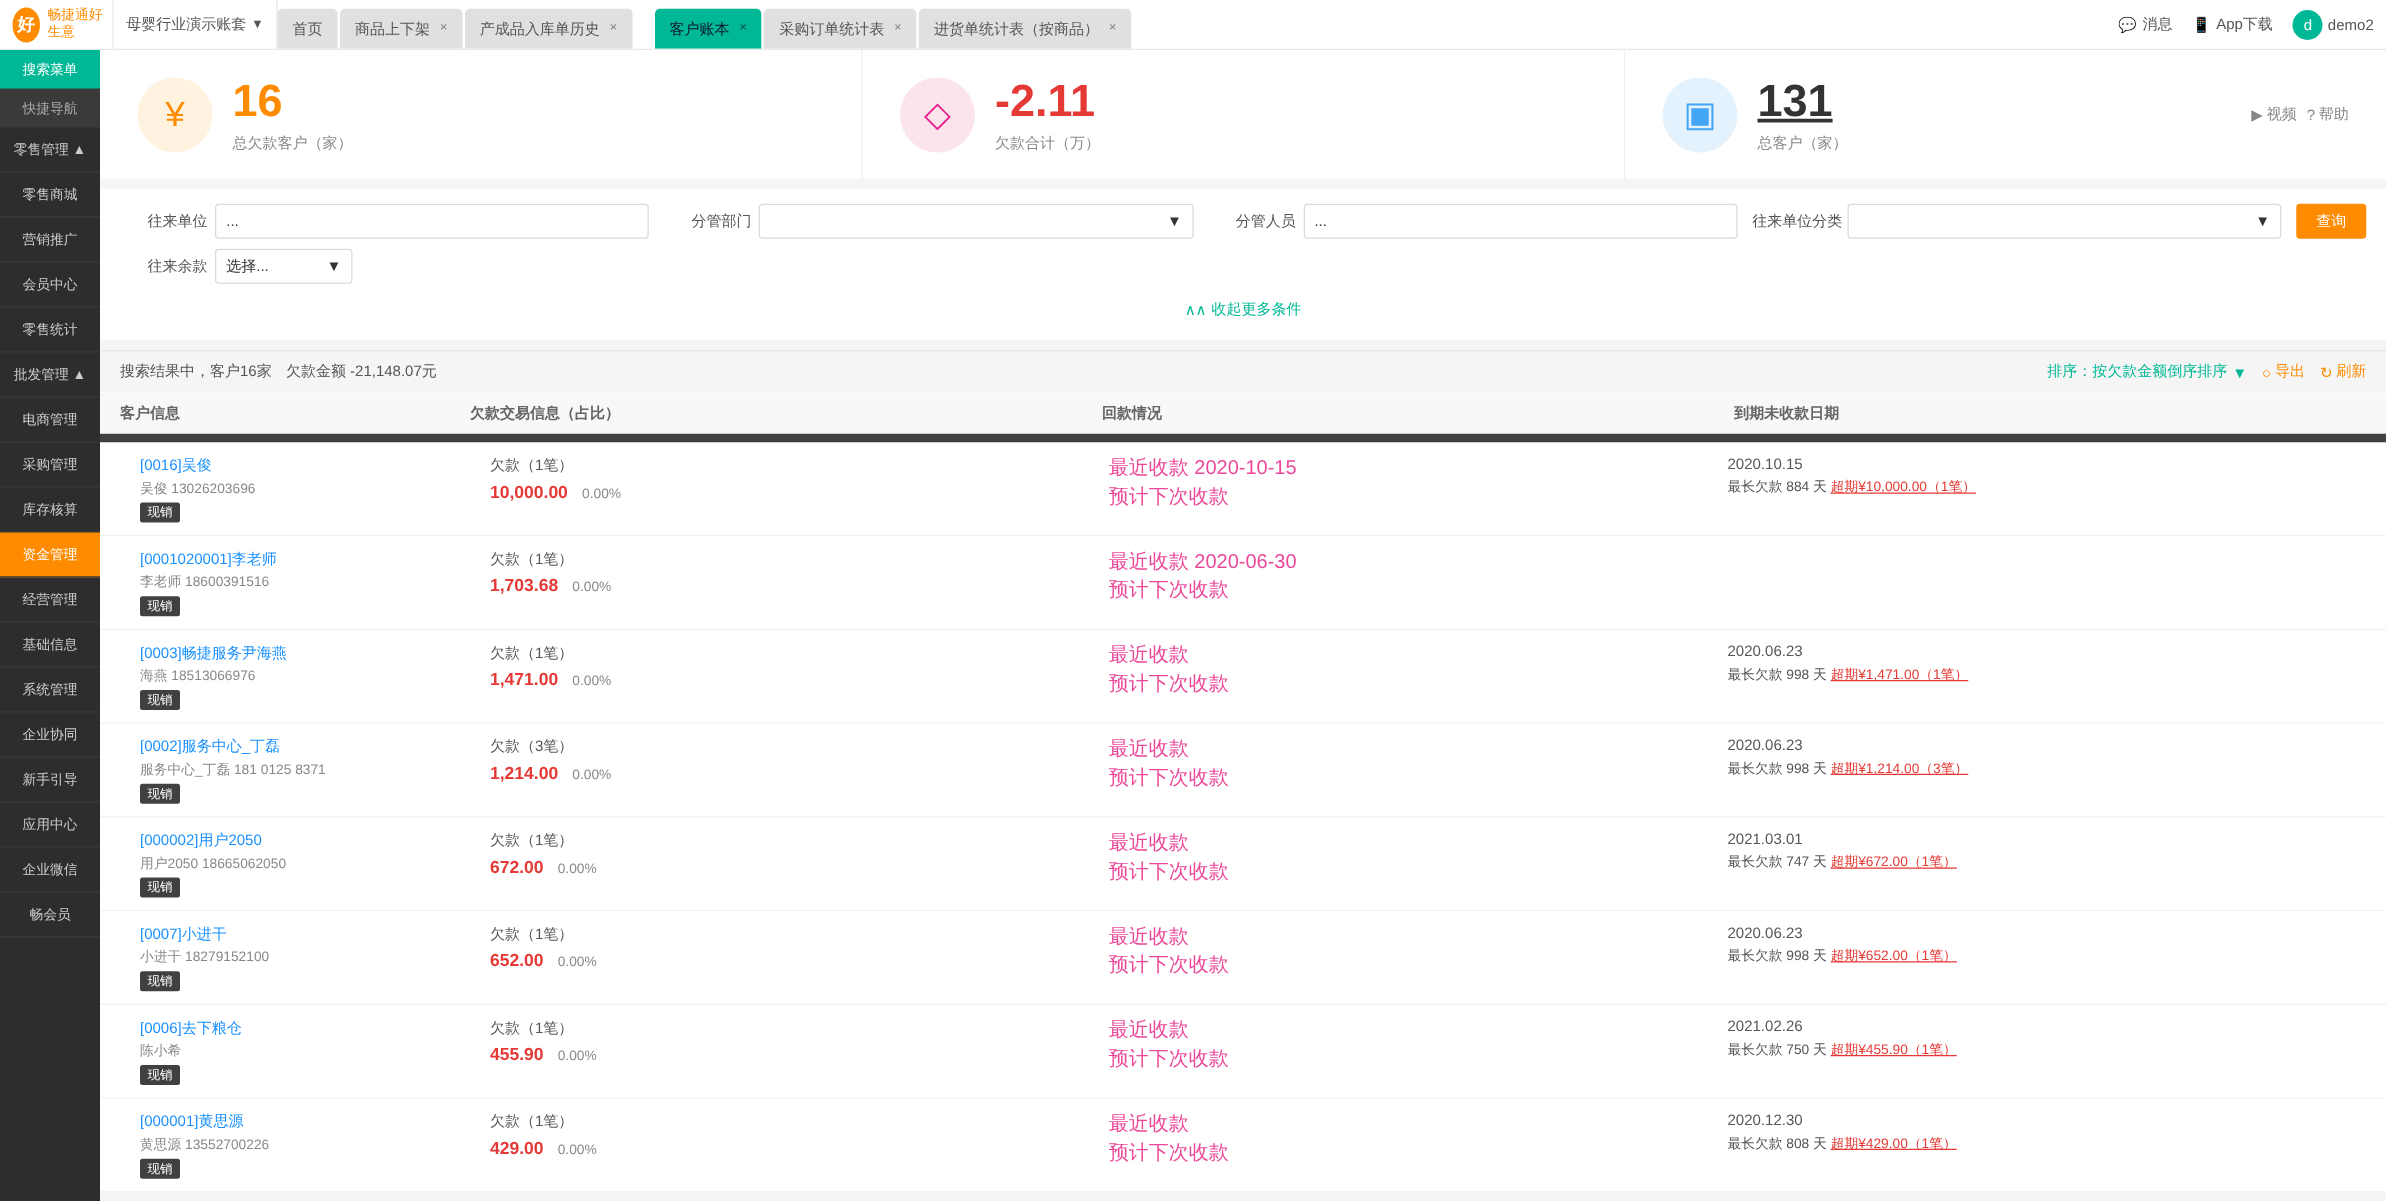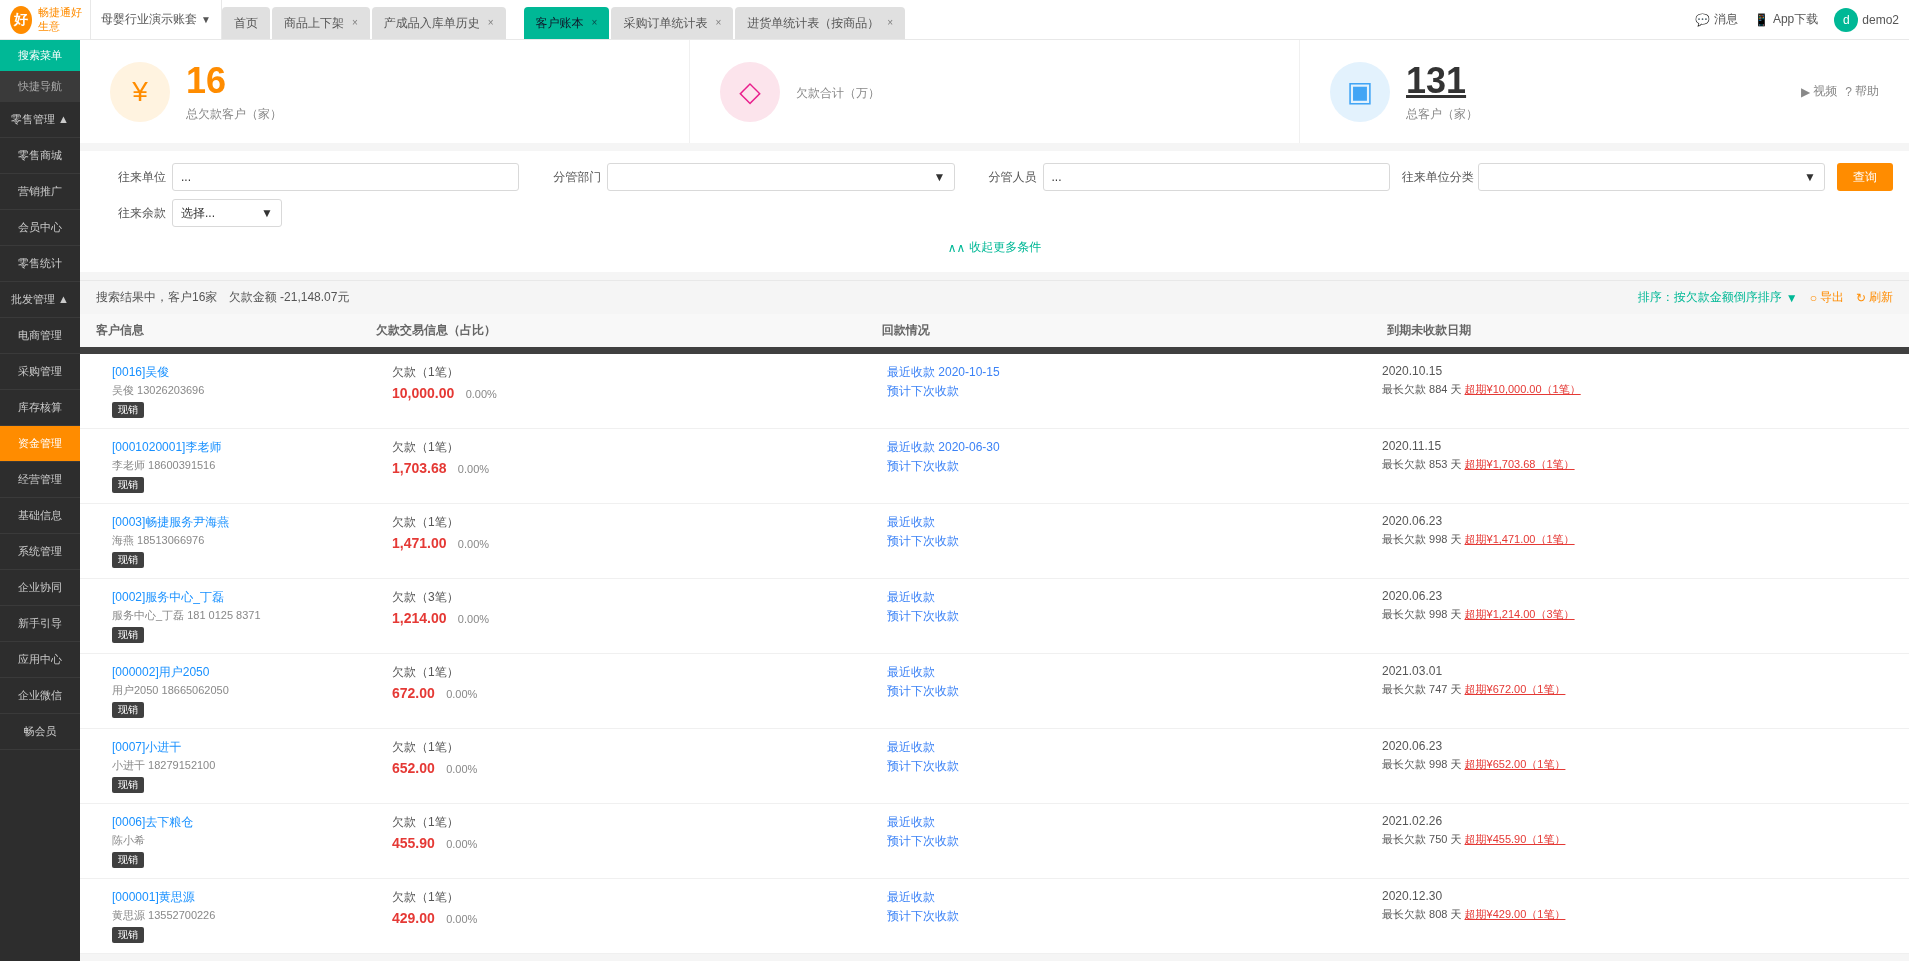--- a/index.html
+++ b/index.html
@@ -75,21 +75,21 @@
     .customer-name { font-size: 12px; color: #1890ff; cursor: pointer; text-decoration: none; }
     .customer-phone { font-size: 11px; color: #888; margin: 2px 0; }
     .customer-tag { display: inline-block; background: #404040; color: white; font-size: 10px; padding: 1px 6px; border-radius: 2px; margin-top: 2px; }
 
     .debt-info { }
     .debt-count { font-size: 12px; color: #555; margin-bottom: 4px; }
     .debt-amount { font-size: 14px; color: #e53935; font-weight: bold; }
     .debt-percent { font-size: 11px; color: #888; margin-left: 8px; }
 
     .recovery-info { }
-    .recovery-row { font-size: 12px; color: #3b82f6; margin-bottom: 2px; }
+    .recovery-row { font-size: 16px; color: #ec4899; margin-bottom: 2px; }
 
     .overdue-info { }
     .overdue-date { font-size: 12px; color: #555; margin-bottom: 4px; }
     .overdue-days { font-size: 11px; color: #555; }
     .overdue-amount { color: #e53935; text-decoration: underline; cursor: pointer; }
 
     
     ::-webkit-scrollbar { width: 6px; height: 6px; }
     ::-webkit-scrollbar-track { background: #f1f1f1; }
     ::-webkit-scrollbar-thumb { background: #ccc; border-radius: 3px; }
@@ -163,20 +163,21 @@
       <div class="stat-card">
         <div class="stat-icon orange">¥</div>
         <div class="stat-info">
           <div class="stat-number orange">16</div>
           <div class="stat-label">总欠款客户（家）</div>
         </div>
       </div>
       <div class="stat-card">
         <div class="stat-icon pink">◇</div>
         <div class="stat-info">
+          <div class="stat-number red">-2.11</div>
           <div class="stat-label">欠款合计（万）</div>
         </div>
       </div>
       <div class="stat-card">
         <div class="stat-icon blue">▣</div>
         <div class="stat-info">
           <div class="stat-number dark">131</div>
           <div class="stat-label">总客户（家）</div>
         </div>
         <div class="stat-actions">
@@ -300,26 +301,20 @@
       <div class="debt-count">欠款（1笔）</div>
       <div>
         <span class="debt-amount">1,703.68</span>
         <span class="debt-percent">0.00%</span>
       </div>
     </div>
     <div class="recovery-info">
       <div class="recovery-row">最近收款    2020-06-30</div>
       <div class="recovery-row">预计下次收款</div>
     </div>
-    <div class="overdue-info">
-      <div class="overdue-date">2020.11.15</div>
-      <div class="overdue-days">
-        最长欠款 853 天 <span class="overdue-amount">超期¥1,703.68（1笔）</span>
-      </div>
-    </div>
   </div>
           <div class="table-row">
     <div class="customer-info">
       <a class="customer-name">[0003]畅捷服务尹海燕</a>
       <div class="customer-phone">海燕  18513066976</div>
       <span class="customer-tag">现销</span>
     </div>
     <div class="debt-info">
       <div class="debt-count">欠款（1笔）</div>
       <div>

